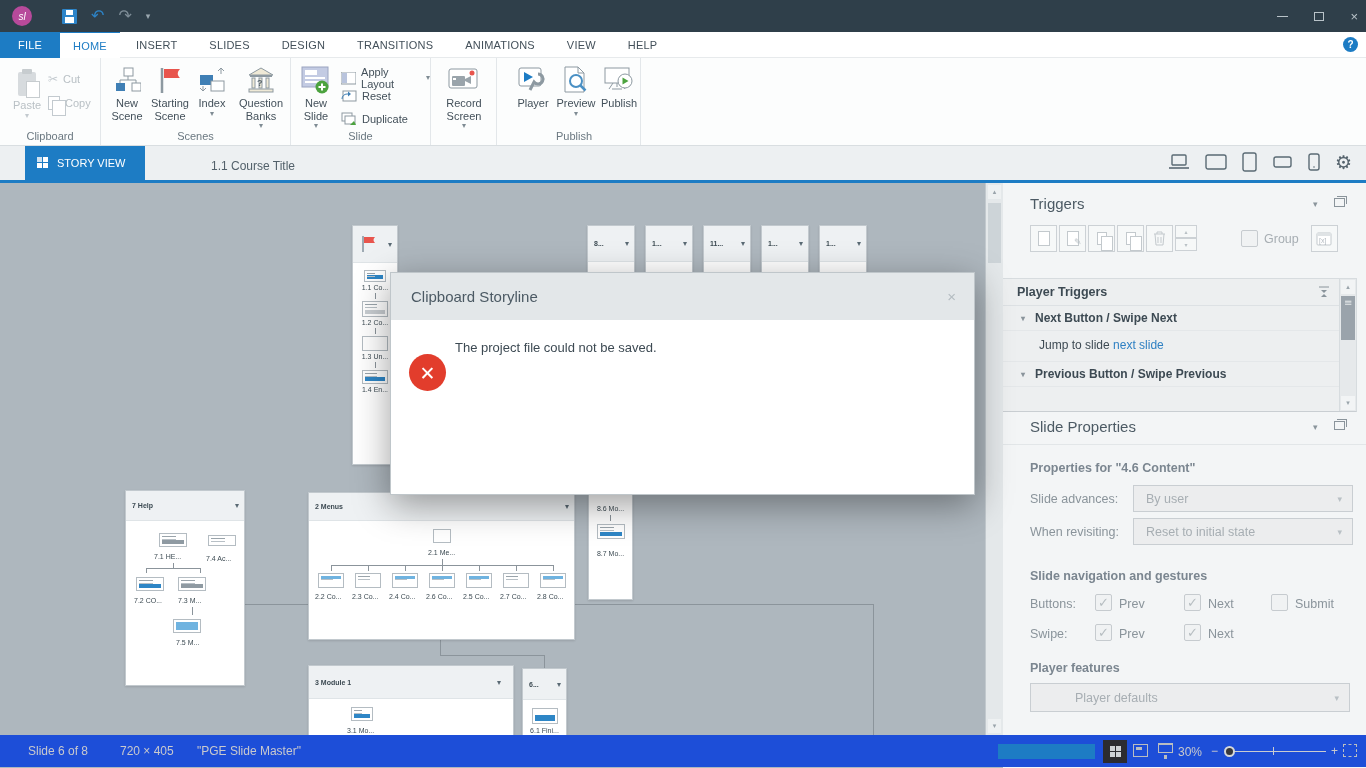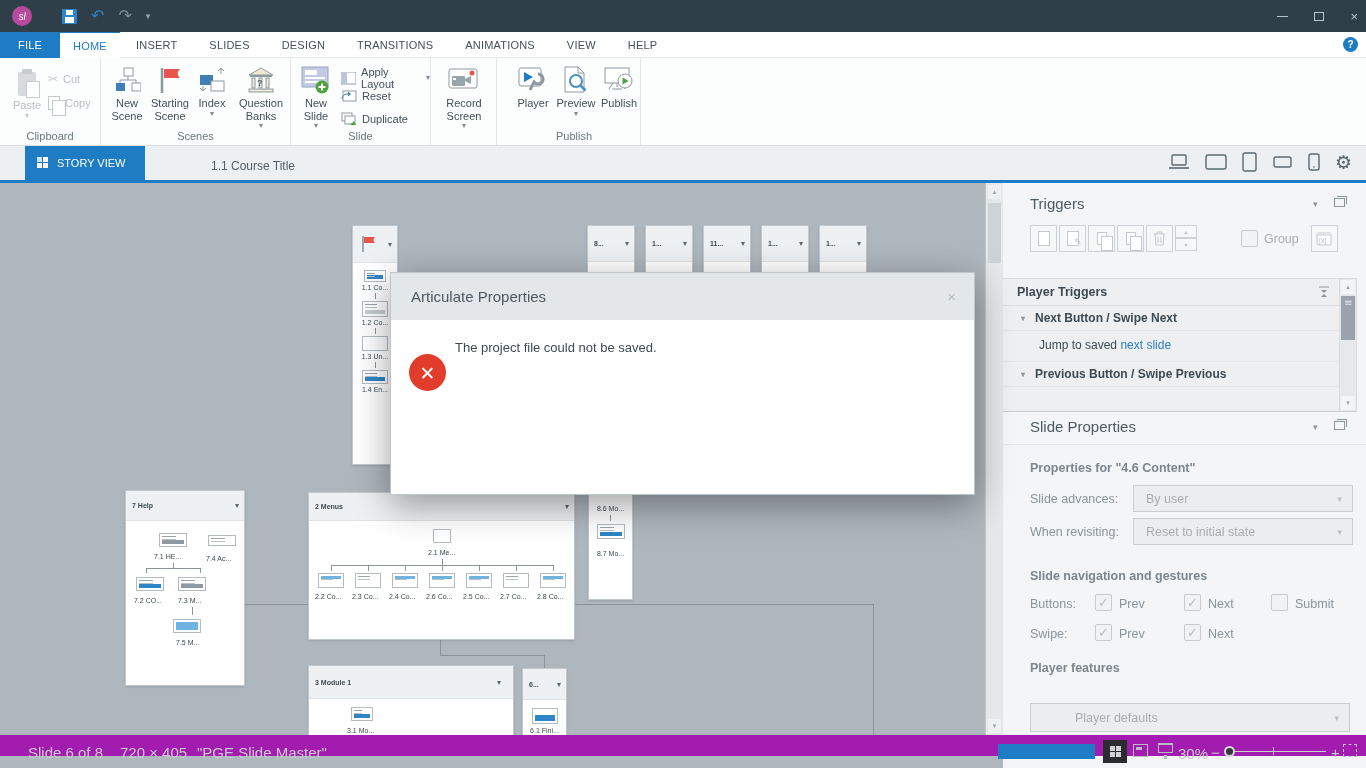--- a/index.html
+++ b/index.html
@@ -111,21 +111,21 @@
   .dlg-title .t { font-size:15px; color:#4c5a64; }
   .dlg-x { color:#b4bcc1; font-size:15px; }
   .dlg-body { position:relative; height:113px; }
   .err-ic { position:absolute; left:18px; top:34px; width:37px; height:37px; border-radius:50%; background:#e23d2c; color:#fff; display:flex; align-items:center; justify-content:center; font-size:19px; font-weight:bold; font-family:"DejaVu Sans", sans-serif; }
   .dlg-l1 { position:absolute; left:64px; top:20px; font-size:13px; color:#3d4a53; }
   .dlg-l2 { position:absolute; left:64px; top:52px; width:508px; font-size:13px; color:#3d4a53; line-height:1.45; }
   .dlg-foot { height:62px; background:#f4f6f7; border-top:1px solid #e0e4e6; display:flex; align-items:center; justify-content:center; }
   .ok-btn { width:96px; height:33px; border-radius:17px; background:#1d87cf; color:#fff; font-size:13px; display:flex; align-items:center; justify-content:center; }
 
   
-  .statusbar { position:absolute; left:0; top:735px; width:1366px; height:21px; background:#a21caf; color:#c9c9cd; font-size:15px; }
+  .statusbar { position:absolute; left:0; top:735px; width:1366px; height:32px; background:#1d4ed8; color:#c9c9cd; font-size:12px; }
   .statusbar .lft { position:absolute; top:9px; }
   .progress { position:absolute; left:998px; top:9px; width:97px; height:15px; background:#1d7cc4; }
   .sb-ic { position:absolute; top:5px; color:#b9bdc1; }
   .gridbtn { left:1103px; width:24px; height:23px; background:#2c2c30; display:flex; align-items:center; justify-content:center; }
   .gridbtn .g { width:11px; height:11px; display:grid; grid-template-columns:5px 5px; grid-template-rows:5px 5px; gap:1px; }
   .gridbtn .g span { background:#cfd3d6; }
   .slide-ic { left:1133px; top:9px; width:15px; height:13px; border:1px solid #b9bdc1; }
   .slide-ic:after { content:""; position:absolute; left:2px; top:2px; width:6px; height:3px; background:#b9bdc1; }
   .pres-ic { left:1158px; top:8px; width:15px; height:10px; border:1px solid #b9bdc1; border-top:2px solid #b9bdc1; }
   .pres-ic:after { content:""; position:absolute; left:5px; top:10px; width:3px; height:4px; background:#b9bdc1; }
@@ -631,21 +631,21 @@
             <path d="M1 1 h10" stroke="#8a949b"></path>
             <path d="M3 4 l3 3 3 -3 z" fill="#8a949b"></path>
             <path d="M3 11 l3 -3 3 3 z" fill="#8a949b"></path>
           </svg>
       </div>
       <div class="trrow">
         <span class="trcaret">▾</span>
         <span>Next Button / Swipe Next</span>
       </div>
       <div class="traction">
-        <div><span>Jump to saved </span><span class="blue">next slide</span></div>
+        <div><span>Jump to slide </span><span class="blue">next slide</span></div>
       </div>
       <div class="trrow">
         <span class="trcaret">▾</span>
         <span>Previous Button / Swipe Previous</span>
       </div>
       <div class="trscroll">
         <span class="a" style="top:1px;">▴</span>
         <span class="th"></span>
         <span class="a" style="bottom:1px;">▾</span>
       </div>
@@ -681,30 +681,30 @@
     <span class="cb" style="position:absolute;left:268px;top:411px;"></span>
     <span class="plabel" style="position:absolute;left:292px;top:414px;">Submit</span>
 
     <span class="plabel" style="position:absolute;left:27px;top:444px;">Swipe:</span>
     <span class="cb ck" style="position:absolute;left:92px;top:441px;"></span>
     <span class="plabel" style="position:absolute;left:116px;top:444px;">Prev</span>
     <span class="cb ck" style="position:absolute;left:181px;top:441px;"></span>
     <span class="plabel" style="position:absolute;left:205px;top:444px;">Next</span>
 
     <div class="pbold" style="position:absolute;left:27px;top:478px;">Player features</div>
-    <div class="ddl" style="position:absolute;left:27px;top:520px;width:320px;height:29px;padding-left:44px;">
+    <div class="ddl" style="position:absolute;left:27px;top:500px;width:320px;height:29px;padding-left:44px;">
       <span>Player defaults</span>
       <span style="font-size:9px;color:#b9c0c5;">▾</span>
     </div>
   </div>
 </div>
 
 <div class="dialog">
   <div class="dlg-title">
-    <span class="t">Articulate Properties</span>
+    <span class="t">Clipboard Storyline</span>
     <span class="dlg-x">×</span>
   </div>
   <div class="dlg-body">
     <div class="err-ic">✕</div>
     <div class="dlg-l1">The project file could not be saved.</div>
   </div>
 </div>
 
 <div class="statusbar">
   <span class="lft" style="left:28px;">Slide 6 of 8</span>

